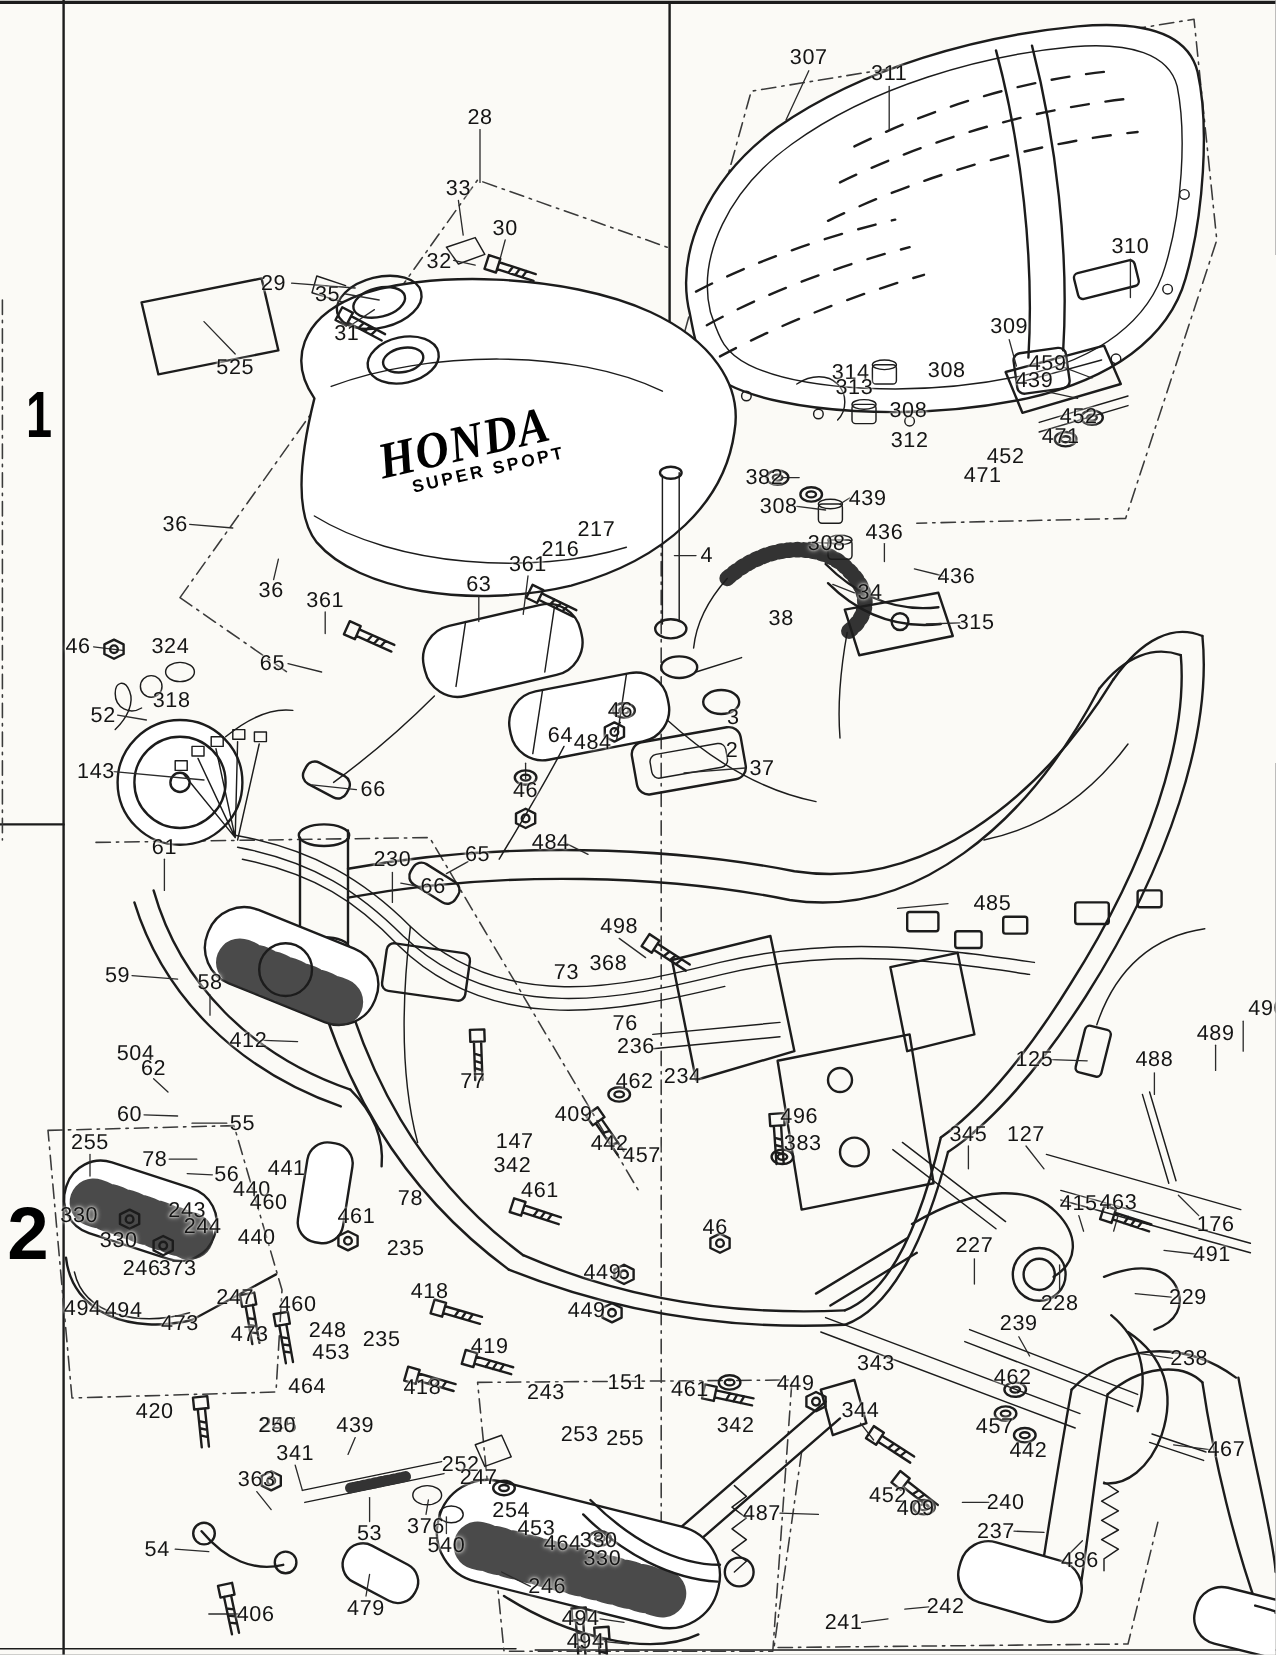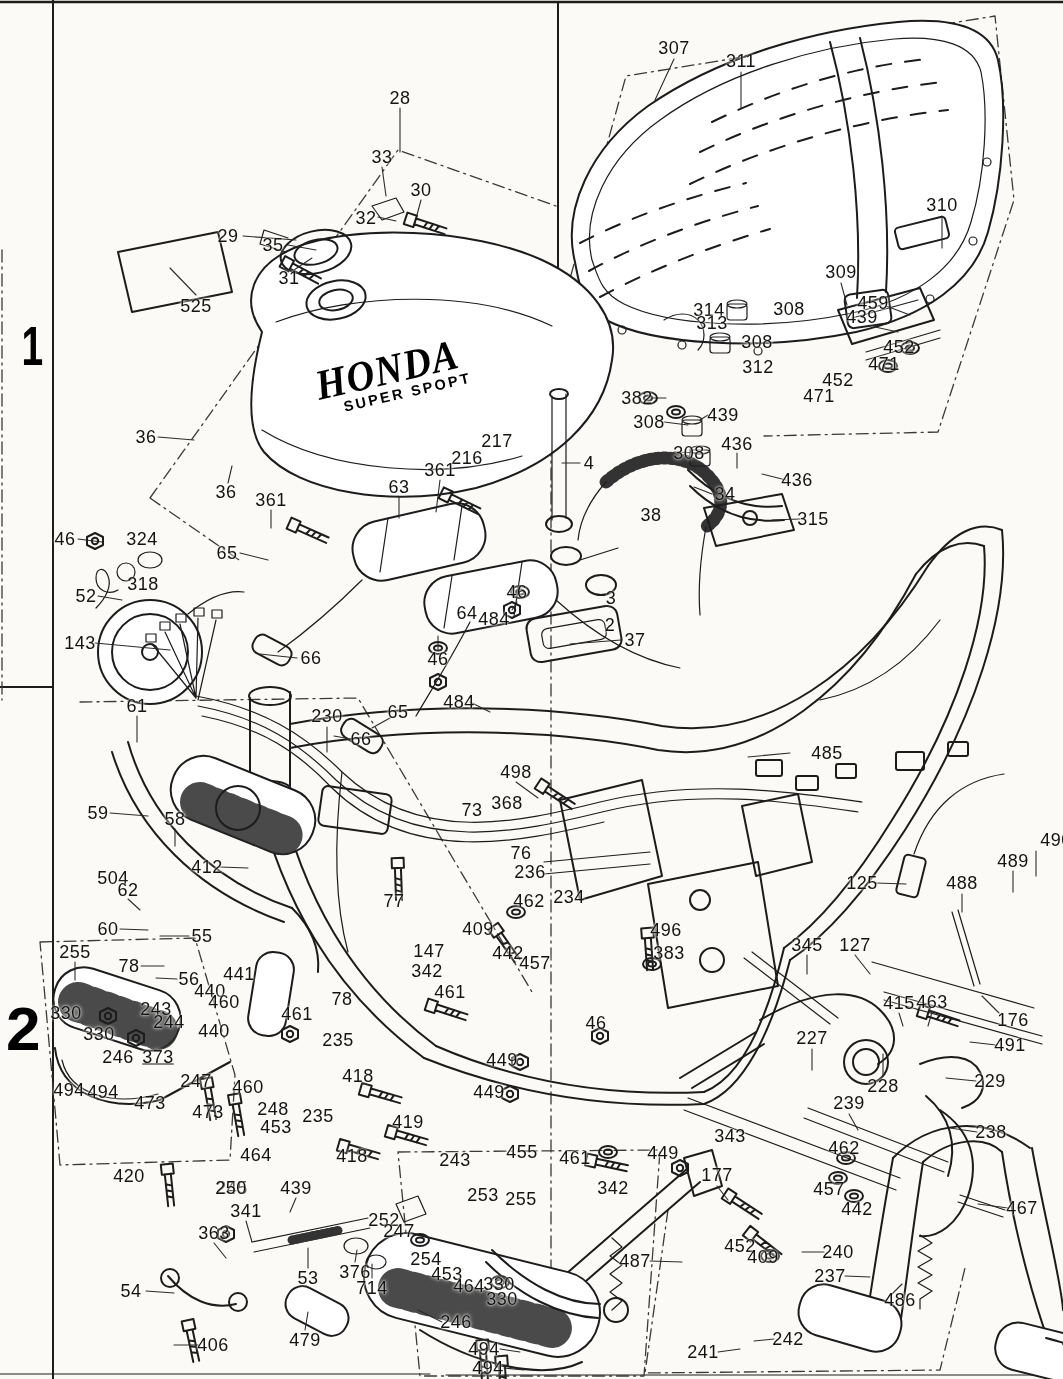--- a/index.html
+++ b/index.html
@@ -659,64 +659,64 @@
       <span class="lbl" style="left: 883px; top: 1086px;">228</span>
       <span class="lbl" style="left: 990px; top: 1081px;">229</span>
       <span class="lbl" style="left: 849px; top: 1103px;">239</span>
       <span class="lbl" style="left: 991px; top: 1132px;">238</span>
       <span class="lbl" style="left: 66px; top: 1013px;">330</span>
       <span class="lbl" style="left: 99px; top: 1034px;">330</span>
       <span class="lbl" style="left: 156px; top: 1009px;">243</span>
       <span class="lbl" style="left: 169px; top: 1022px;">244</span>
       <span class="lbl" style="left: 297px; top: 1014px;">461</span>
       <span class="lbl" style="left: 118px; top: 1057px;">246</span>
-      <span class="lbl" style="left: 158px; top: 1057px; text-decoration: underline;">373</span>
+      <span class="lbl" style="left: 148px; top: 1057px;">373</span>
       <span class="lbl" style="left: 196px; top: 1081px;">247</span>
       <span class="lbl" style="left: 69px; top: 1090px;">494</span>
       <span class="lbl" style="left: 103px; top: 1092px;">494</span>
       <span class="lbl" style="left: 150px; top: 1103px;">473</span>
       <span class="lbl" style="left: 208px; top: 1112px;">473</span>
       <span class="lbl" style="left: 273px; top: 1109px;">248</span>
       <span class="lbl" style="left: 276px; top: 1127px;">453</span>
       <span class="lbl" style="left: 216px; top: 1188px; margin-left: 16px;">245</span>
       <span class="lbl" style="left: 256px; top: 1155px;">464</span>
       <span class="lbl" style="left: 129px; top: 1176px;">420</span>
       <span class="lbl" style="left: 231px; top: 1188px;">250</span>
       <span class="lbl" style="left: 296px; top: 1188px;">439</span>
       <span class="lbl" style="left: 246px; top: 1211px;">341</span>
       <span class="lbl" style="left: 214px; top: 1233px;">363</span>
       <span class="lbl" style="left: 131px; top: 1291px;">54</span>
       <span class="lbl" style="left: 213px; top: 1345px;">406</span>
       <span class="lbl" style="left: 308px; top: 1278px;">53</span>
       <span class="lbl" style="left: 305px; top: 1340px;">479</span>
       <span class="lbl" style="left: 355px; top: 1272px;">376</span>
-      <span class="lbl" style="left: 372px; top: 1288px;">714</span>
+      <span class="lbl" style="left: 372px; top: 1288px;">540</span>
       <span class="lbl" style="left: 384px; top: 1220px;">252</span>
       <span class="lbl" style="left: 399px; top: 1231px;">247</span>
       <span class="lbl" style="left: 426px; top: 1259px;">254</span>
       <span class="lbl" style="left: 447px; top: 1274px;">453</span>
       <span class="lbl" style="left: 469px; top: 1286px;">464</span>
       <span class="lbl" style="left: 358px; top: 1076px;">418</span>
       <span class="lbl" style="left: 318px; top: 1116px;">235</span>
       <span class="lbl" style="left: 408px; top: 1122px;">419</span>
       <span class="lbl" style="left: 352px; top: 1156px;">418</span>
       <span class="lbl" style="left: 455px; top: 1160px;">243</span>
-      <span class="lbl" style="left: 522px; top: 1152px;">455</span>
+      <span class="lbl" style="left: 522px; top: 1152px;">151</span>
       <span class="lbl" style="left: 575px; top: 1158px;">461</span>
       <span class="lbl" style="left: 613px; top: 1188px;">342</span>
       <span class="lbl" style="left: 483px; top: 1195px;">253</span>
       <span class="lbl" style="left: 521px; top: 1199px;">255</span>
       <span class="lbl" style="left: 499px; top: 1284px;">330</span>
       <span class="lbl" style="left: 502px; top: 1299px;">330</span>
       <span class="lbl" style="left: 456px; top: 1322px;">246</span>
       <span class="lbl" style="left: 484px; top: 1349px;">494</span>
       <span class="lbl" style="left: 488px; top: 1368px;">494</span>
       <span class="lbl" style="left: 635px; top: 1261px;">487</span>
       <span class="lbl" style="left: 663px; top: 1153px;">449</span>
-      <span class="lbl" style="left: 717px; top: 1175px;">177</span>
+      <span class="lbl" style="left: 717px; top: 1175px;">344</span>
       <span class="lbl" style="left: 740px; top: 1246px;">452</span>
       <span class="lbl" style="left: 763px; top: 1257px;">409</span>
       <span class="lbl" style="left: 703px; top: 1352px;">241</span>
       <span class="lbl" style="left: 788px; top: 1339px;">242</span>
       <span class="lbl" style="left: 730px; top: 1136px;">343</span>
       <span class="lbl" style="left: 844px; top: 1148px;">462</span>
       <span class="lbl" style="left: 829px; top: 1189px;">457</span>
       <span class="lbl" style="left: 857px; top: 1209px;">442</span>
       <span class="lbl" style="left: 838px; top: 1252px;">240</span>
       <span class="lbl" style="left: 830px; top: 1276px;">237</span>

